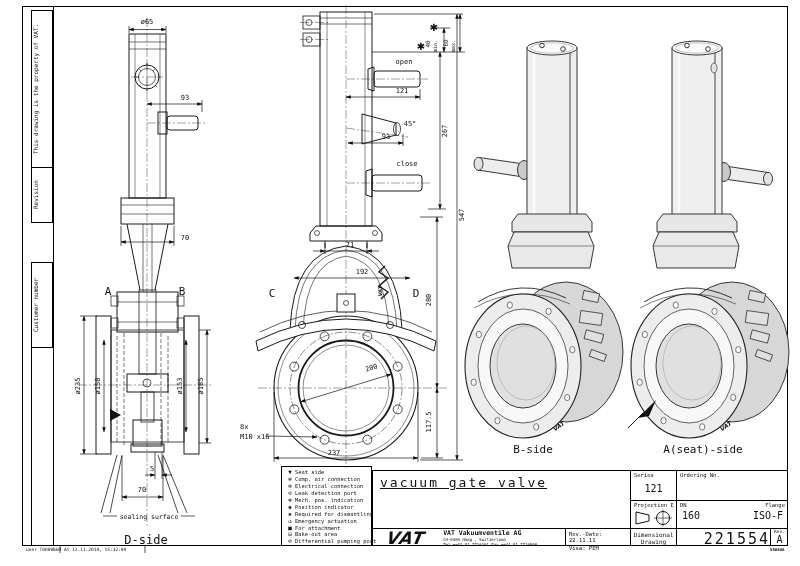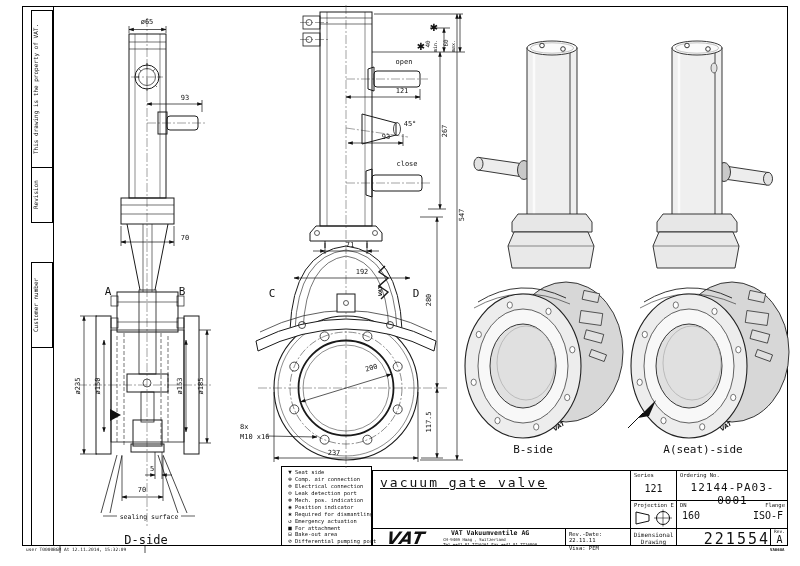--- a/index.html
+++ b/index.html
@@ -87,21 +87,20 @@
   <div class="abs" style="left:372px;top:470px;width:416px;height:76px;">
     <div class="abs cell" style="left:0;top:0;width:258px;height:58px;">
       <div style="font-size:13px;letter-spacing:2px;padding:4px 0 0 7px;text-decoration:underline;">vacuum gate valve</div>
     </div>
     <div class="abs cell" style="left:258px;top:0;width:46px;height:30px;">
       <div class="lbl-sm" style="padding:1px 0 0 3px;">Series</div>
       <div class="big" style="text-align:center;margin-top:5px;">121</div>
     </div>
     <div class="abs cell" style="left:304px;top:0;width:112px;height:30px;border-right:none;">
       <div class="lbl-sm" style="padding:1px 0 0 3px;">Ordering No.</div>
-      <div style="font-size:11px;letter-spacing:1px;text-align:center;margin-top:3px;">12144-PA03-0001</div>
     </div>
     <div class="abs cell" style="left:258px;top:30px;width:46px;height:28px;">
       <div class="lbl-sm" style="padding:1px 0 0 3px;">Projection E</div>
       <svg width="44" height="18" style="position:static;display:block;margin:1px auto 0;">
         <g stroke="#111" fill="none" stroke-width="1">
           <polygon points="4,3 17,6 17,12 4,15"></polygon>
           <circle cx="31" cy="9" r="6.5"></circle>
           <line x1="22" y1="9" x2="40" y2="9" stroke-width="0.6"></line>
           <line x1="31" y1="0.5" x2="31" y2="17.5" stroke-width="0.6"></line>
         </g>
@@ -113,21 +112,21 @@
         <span class="lbl-sm">Flange</span>
       </div>
       <div style="display:flex;justify-content:space-between;padding:2px 5px 0 5px;">
         <span class="big">160</span>
         <span class="big">ISO-F</span>
       </div>
     </div>
     <div class="abs cell" style="left:0;top:58px;width:193px;height:18px;display:flex;align-items:center;">
       <div class="vatlogo" style="margin-left:14px;">VAT</div>
       <div style="margin-left:18px;">
-        <div style="font-size:6.5px;font-weight:bold;text-align:center;">VAT Vakuumventile AG</div>
+        <div style="font-size:6.5px;font-weight:bold;">VAT Vakuumventile AG</div>
         <div style="font-size:4px;">CH-9469 Haag , Switzerland</div>
         <div style="font-size:4px;">Tel ++41 81 7716161 Fax ++41 81 7716800</div>
       </div>
     </div>
     <div class="abs cell" style="left:193px;top:58px;width:65px;height:18px;padding:2px 0 0 3px;">
       <div style="font-size:5.5px;">Rev.-Date: 22.11.11</div>
       <div style="font-size:5.5px;margin-top:2px;">Visa: PEM</div>
     </div>
     <div class="abs cell" style="left:258px;top:58px;width:46px;height:18px;text-align:center;padding-top:2px;">
       <div style="font-size:6px;">Dimensional</div>

